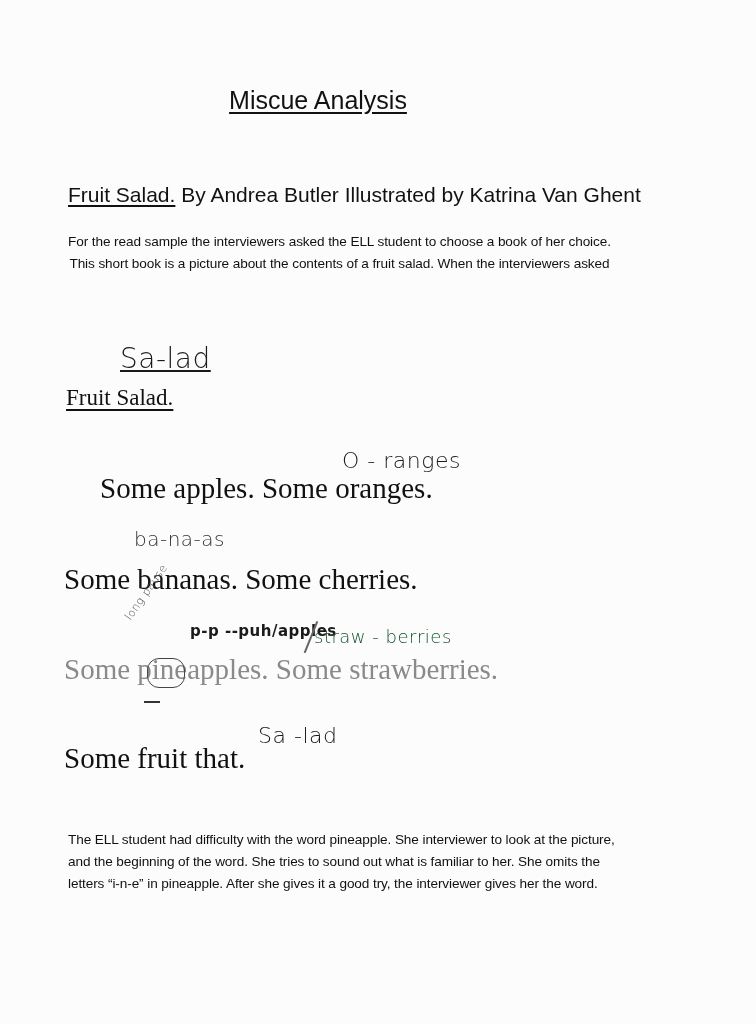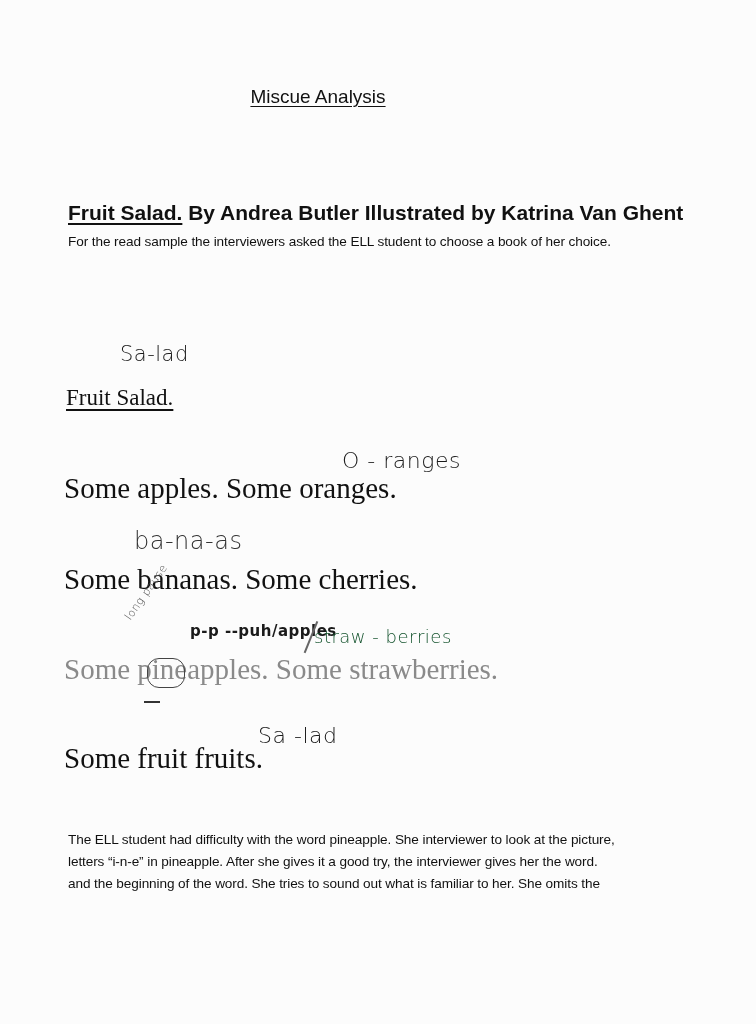--- a/index.html
+++ b/index.html
@@ -9,37 +9,37 @@
       position: relative;
       overflow: hidden;
       color: #111;
     }
     .abs { position: absolute; white-space: nowrap; }
     .calibri { font-family: "Liberation Sans", sans-serif; }
     .serif { font-family: "Liberation Serif", serif; }
     .hand { font-family: "DejaVu Sans", sans-serif; font-weight: 300; color: #1a1a1a; letter-spacing: 0.5px; }
     .title {
       left: 0; width: 636px; top: 86px; text-align: center;
-      font-size: 19px;
+      font-size: 25px;
     }
     .title span { text-decoration: underline; text-underline-offset: 3px; }
-    .book-line { left: 68px; top: 201px; font-size: 21px; font-weight: bold; }
+    .book-line { left: 68px; top: 183px; font-size: 21px; }
     .book-line .u { text-decoration: underline; text-underline-offset: 3px; }
     .para { left: 68px; font-size: 13.6px; line-height: 22px; letter-spacing: -0.1px; }
     .intro { top: 231px; text-align: center; }
     .summary { top: 829px; }
     .story-title { left: 66px; top: 385px; font-size: 23px; text-decoration: underline; text-underline-offset: 4px; }
     .story { left: 64px; font-size: 29px; }
-    .l1 { top: 472px; }
+    .l1 { top: 472px; margin-left: 36px; }
     .l2 { top: 563px; }
     .l3 { top: 653px; color: #8a8a8a; }
     .l4 { top: 742px; }
-    .h1 { left: 120px; top: 342px; font-size: 21px; }
+    .h1 { left: 120px; top: 342px; font-size: 28px; text-decoration: underline; }
     .h2 { left: 342px; top: 448px; font-size: 22px; text-align: center; }
-    .h3 { left: 134px; top: 527px; font-size: 24px; color: #333; }
+    .h3 { left: 134px; top: 527px; font-size: 20px; color: #333; }
     .h4 { left: 190px; top: 622px; font-size: 15px; font-weight: bold; }
     .h5 { left: 314px; top: 626px; font-size: 18px; color: #14532d; }
     .h6 { left: 214px; top: 723px; font-size: 22px; margin-left: 44px; }
     .long-pause {
       left: 132px; top: 612px; font-size: 11px; color: #555;
       transform: rotate(-55deg); transform-origin: left bottom; line-height: 10px;
     }
     .circle {
       left: 147px; top: 658px; width: 36px; height: 28px;
       border: 1.5px solid #444; border-radius: 12px;
@@ -53,39 +53,40 @@
 <div class="abs title calibri">
   <span>Miscue Analysis</span>
 </div>
 
 <div class="abs book-line calibri">
   <span class="u">Fruit Salad.</span><span> By Andrea Butler Illustrated by Katrina Van Ghent</span>
 </div>
 
 <div class="abs para intro calibri">
   <div>For the read sample the interviewers asked the ELL student to choose a book of her choice.</div>
+  <div>This short book is a picture about the contents of a fruit salad.  When the interviewers asked</div>
 </div>
 
 <div class="abs hand h1">Sa-lad</div>
 <div class="abs story-title serif">Fruit Salad.</div>
 
 <div class="abs hand h2">O - ranges</div>
 <div class="abs story l1 serif">Some apples.  Some oranges.</div>
 
 <div class="abs hand h3">ba-na-as</div>
 <div class="abs story l2 serif">Some bananas.  Some cherries.</div>
 
 <div class="abs hand long-pause">long pause</div>
 <div class="abs hand h4">p-p --puh/apples</div>
 <div class="abs slash"></div>
 <div class="abs hand h5">straw - berries</div>
 <div class="abs story l3 serif">Some pineapples.  Some strawberries.</div>
 <div class="abs circle"></div>
 <div class="abs dash"></div>
 
 <div class="abs hand h6">Sa -lad</div>
-<div class="abs story l4 serif">Some fruit fruits.</div>
+<div class="abs story l4 serif">Some fruit that.</div>
 
 <div class="abs para summary calibri">
   <div>The ELL student had difficulty with the word pineapple.  She interviewer to look at the picture,</div>
+  <div>and the beginning of the word.  She tries to sound out what is familiar to her. She omits the</div>
   <div>letters “i-n-e” in pineapple.  After she gives it a good try, the interviewer gives her the word.</div>
-  <div>and the beginning of the word.  She tries to sound out what is familiar to her. She omits the</div>
 </div>
 
 </body></html>

